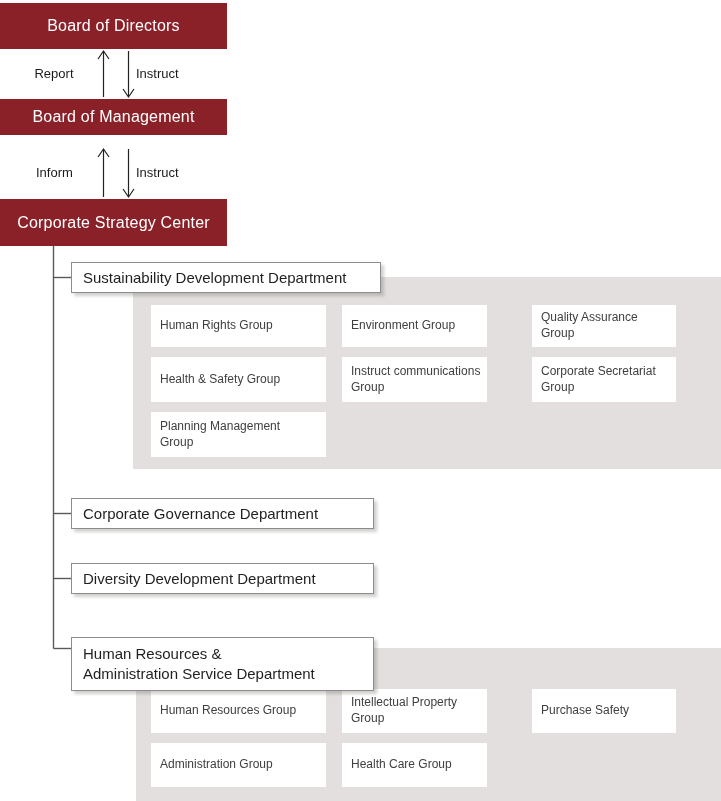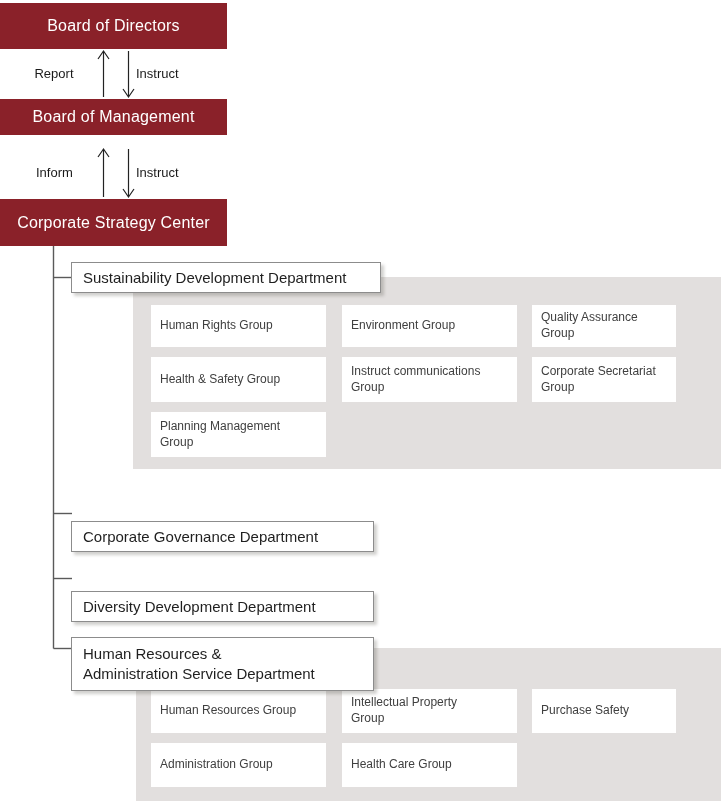--- a/index.html
+++ b/index.html
@@ -37,33 +37,33 @@
   .dept{
     position:absolute;background:#ffffff;
     border:1px solid #8c8c8c;
     box-shadow:3px 3px 3px rgba(90,85,80,0.28);
     display:flex;align-items:center;
     font-size:15px;color:#1f1f1f;
     padding-left:11px;box-sizing:border-box;
     white-space:pre-line;line-height:1.32;z-index:4;
   }
   .dept1{left:71px;top:262px;width:310px;height:31px;}
-  .dept2{left:71px;top:521px;width:303px;height:31px;}
-  .dept3{left:71px;top:563px;width:303px;height:31px;margin-top:28px;}
+  .dept2{left:71px;top:498px;width:303px;height:31px;}
+  .dept3{left:71px;top:563px;width:303px;height:31px;}
   .dept4{left:71px;top:621px;width:303px;height:54px;margin-top:16px;}
   
   .gbox{
     position:absolute;background:#ffffff;
     display:flex;align-items:center;
     font-size:12px;color:#404040;
     padding-left:9px;padding-right:4px;box-sizing:border-box;
     white-space:pre-line;line-height:1.3;z-index:3;
   }
   .c1{left:151px;width:175px;}
-  .c2{left:342px;width:175px;}
+  .c2{left:342px;width:145px;}
   .c3{left:532px;width:144px;}
   .tr1{top:305px;height:42px;}
   .tr2{top:357px;height:45px;}
   .tr3{top:412px;height:45px;}
   .br1{top:689px;height:44px;}
   .br2{top:743px;height:44px;}
 </style>
 </head>
 <body>
 

